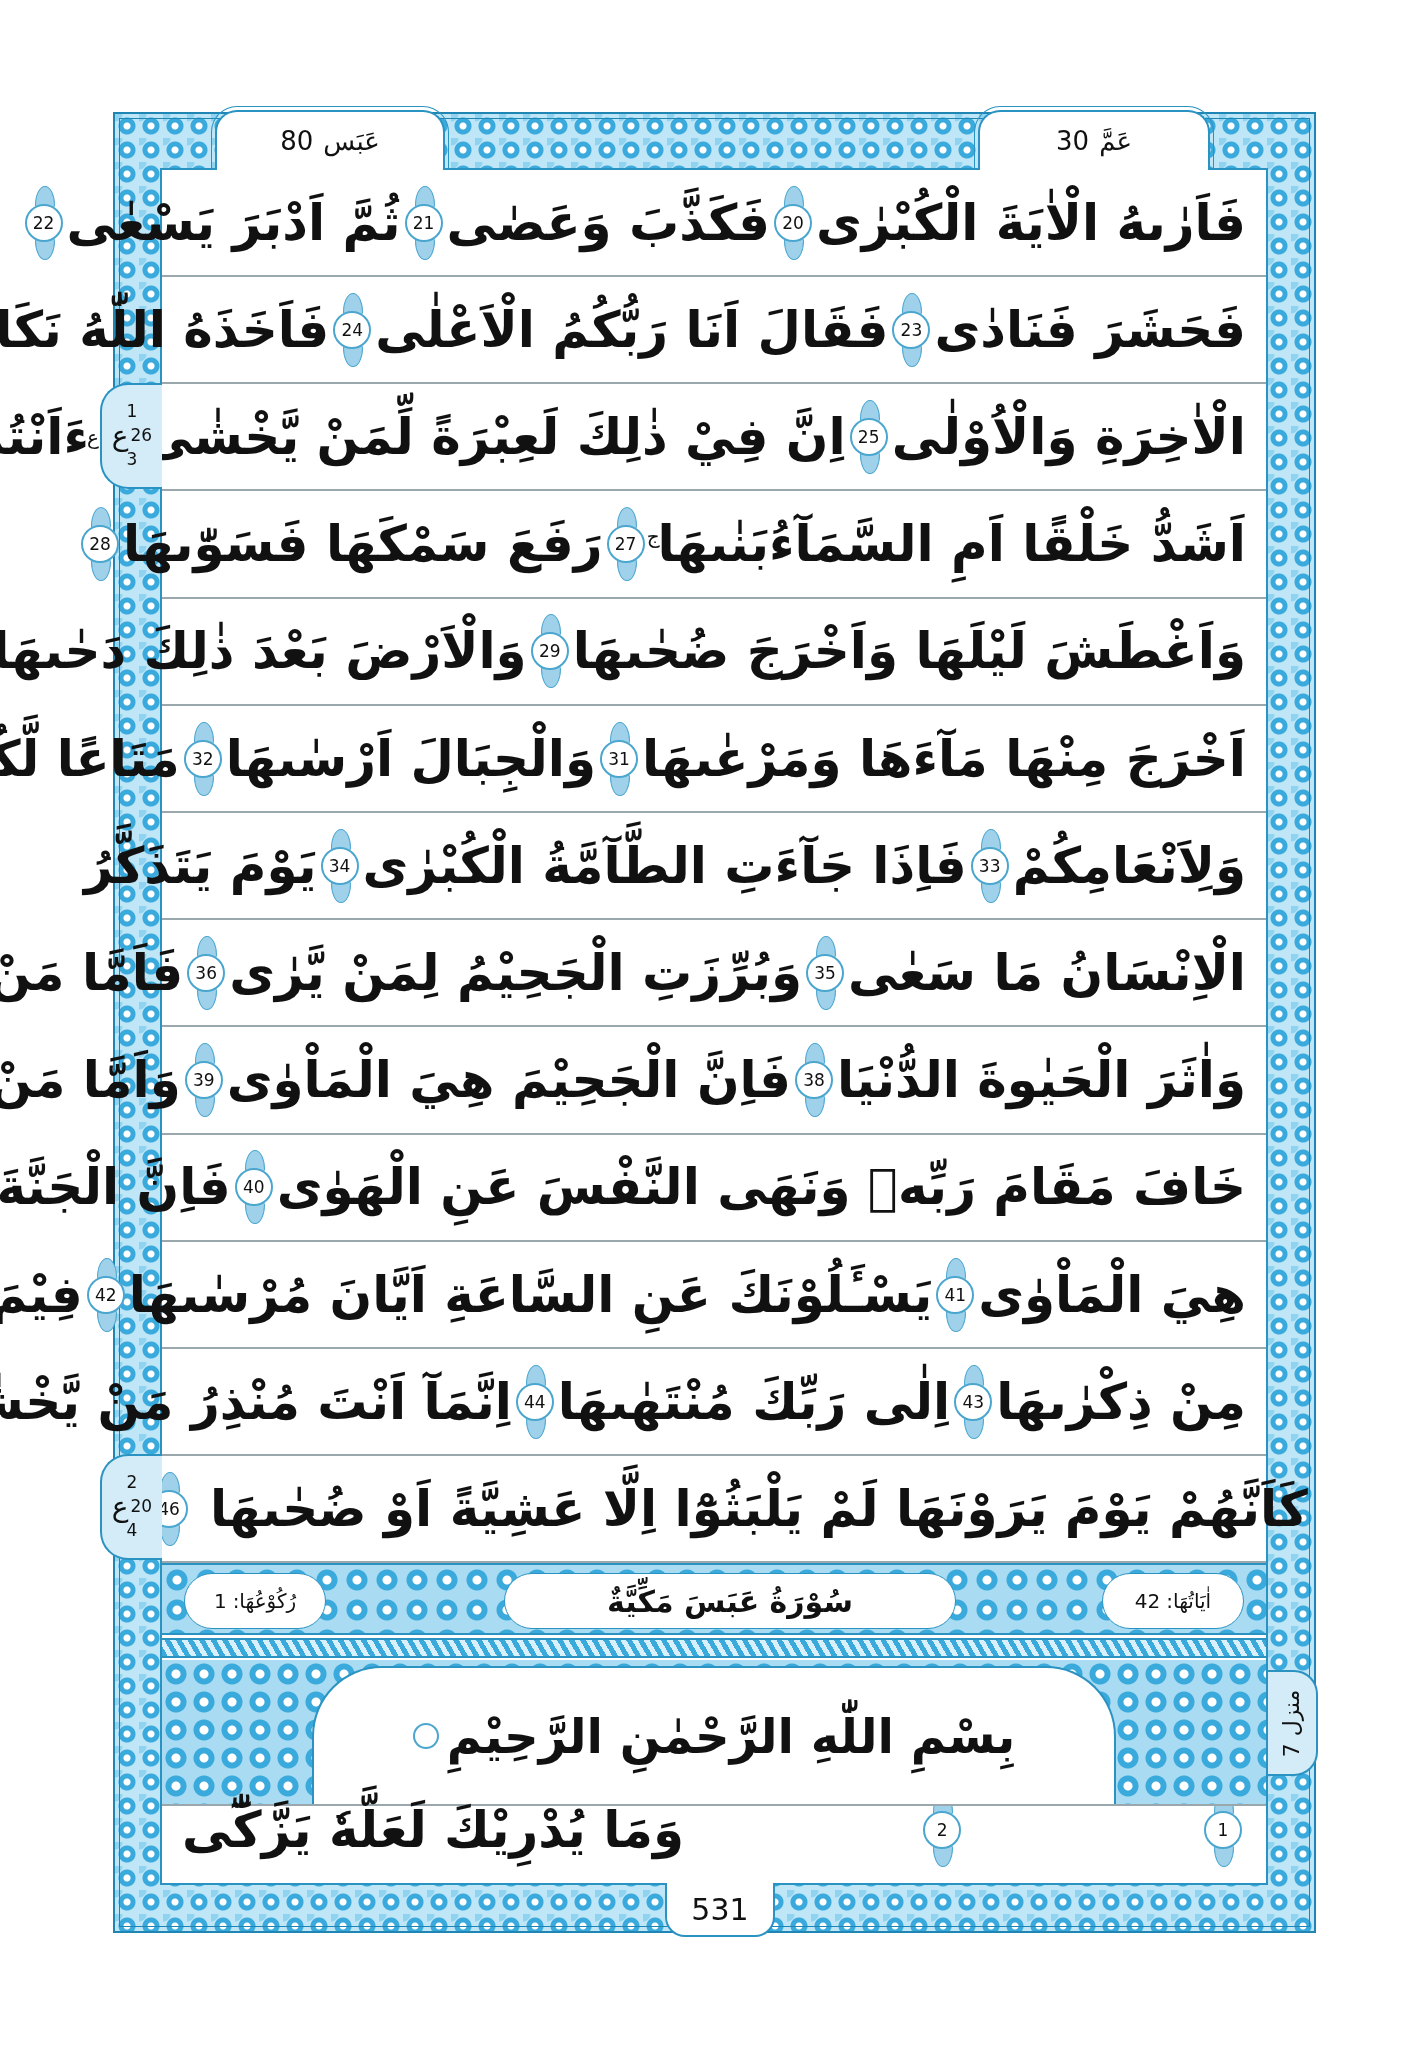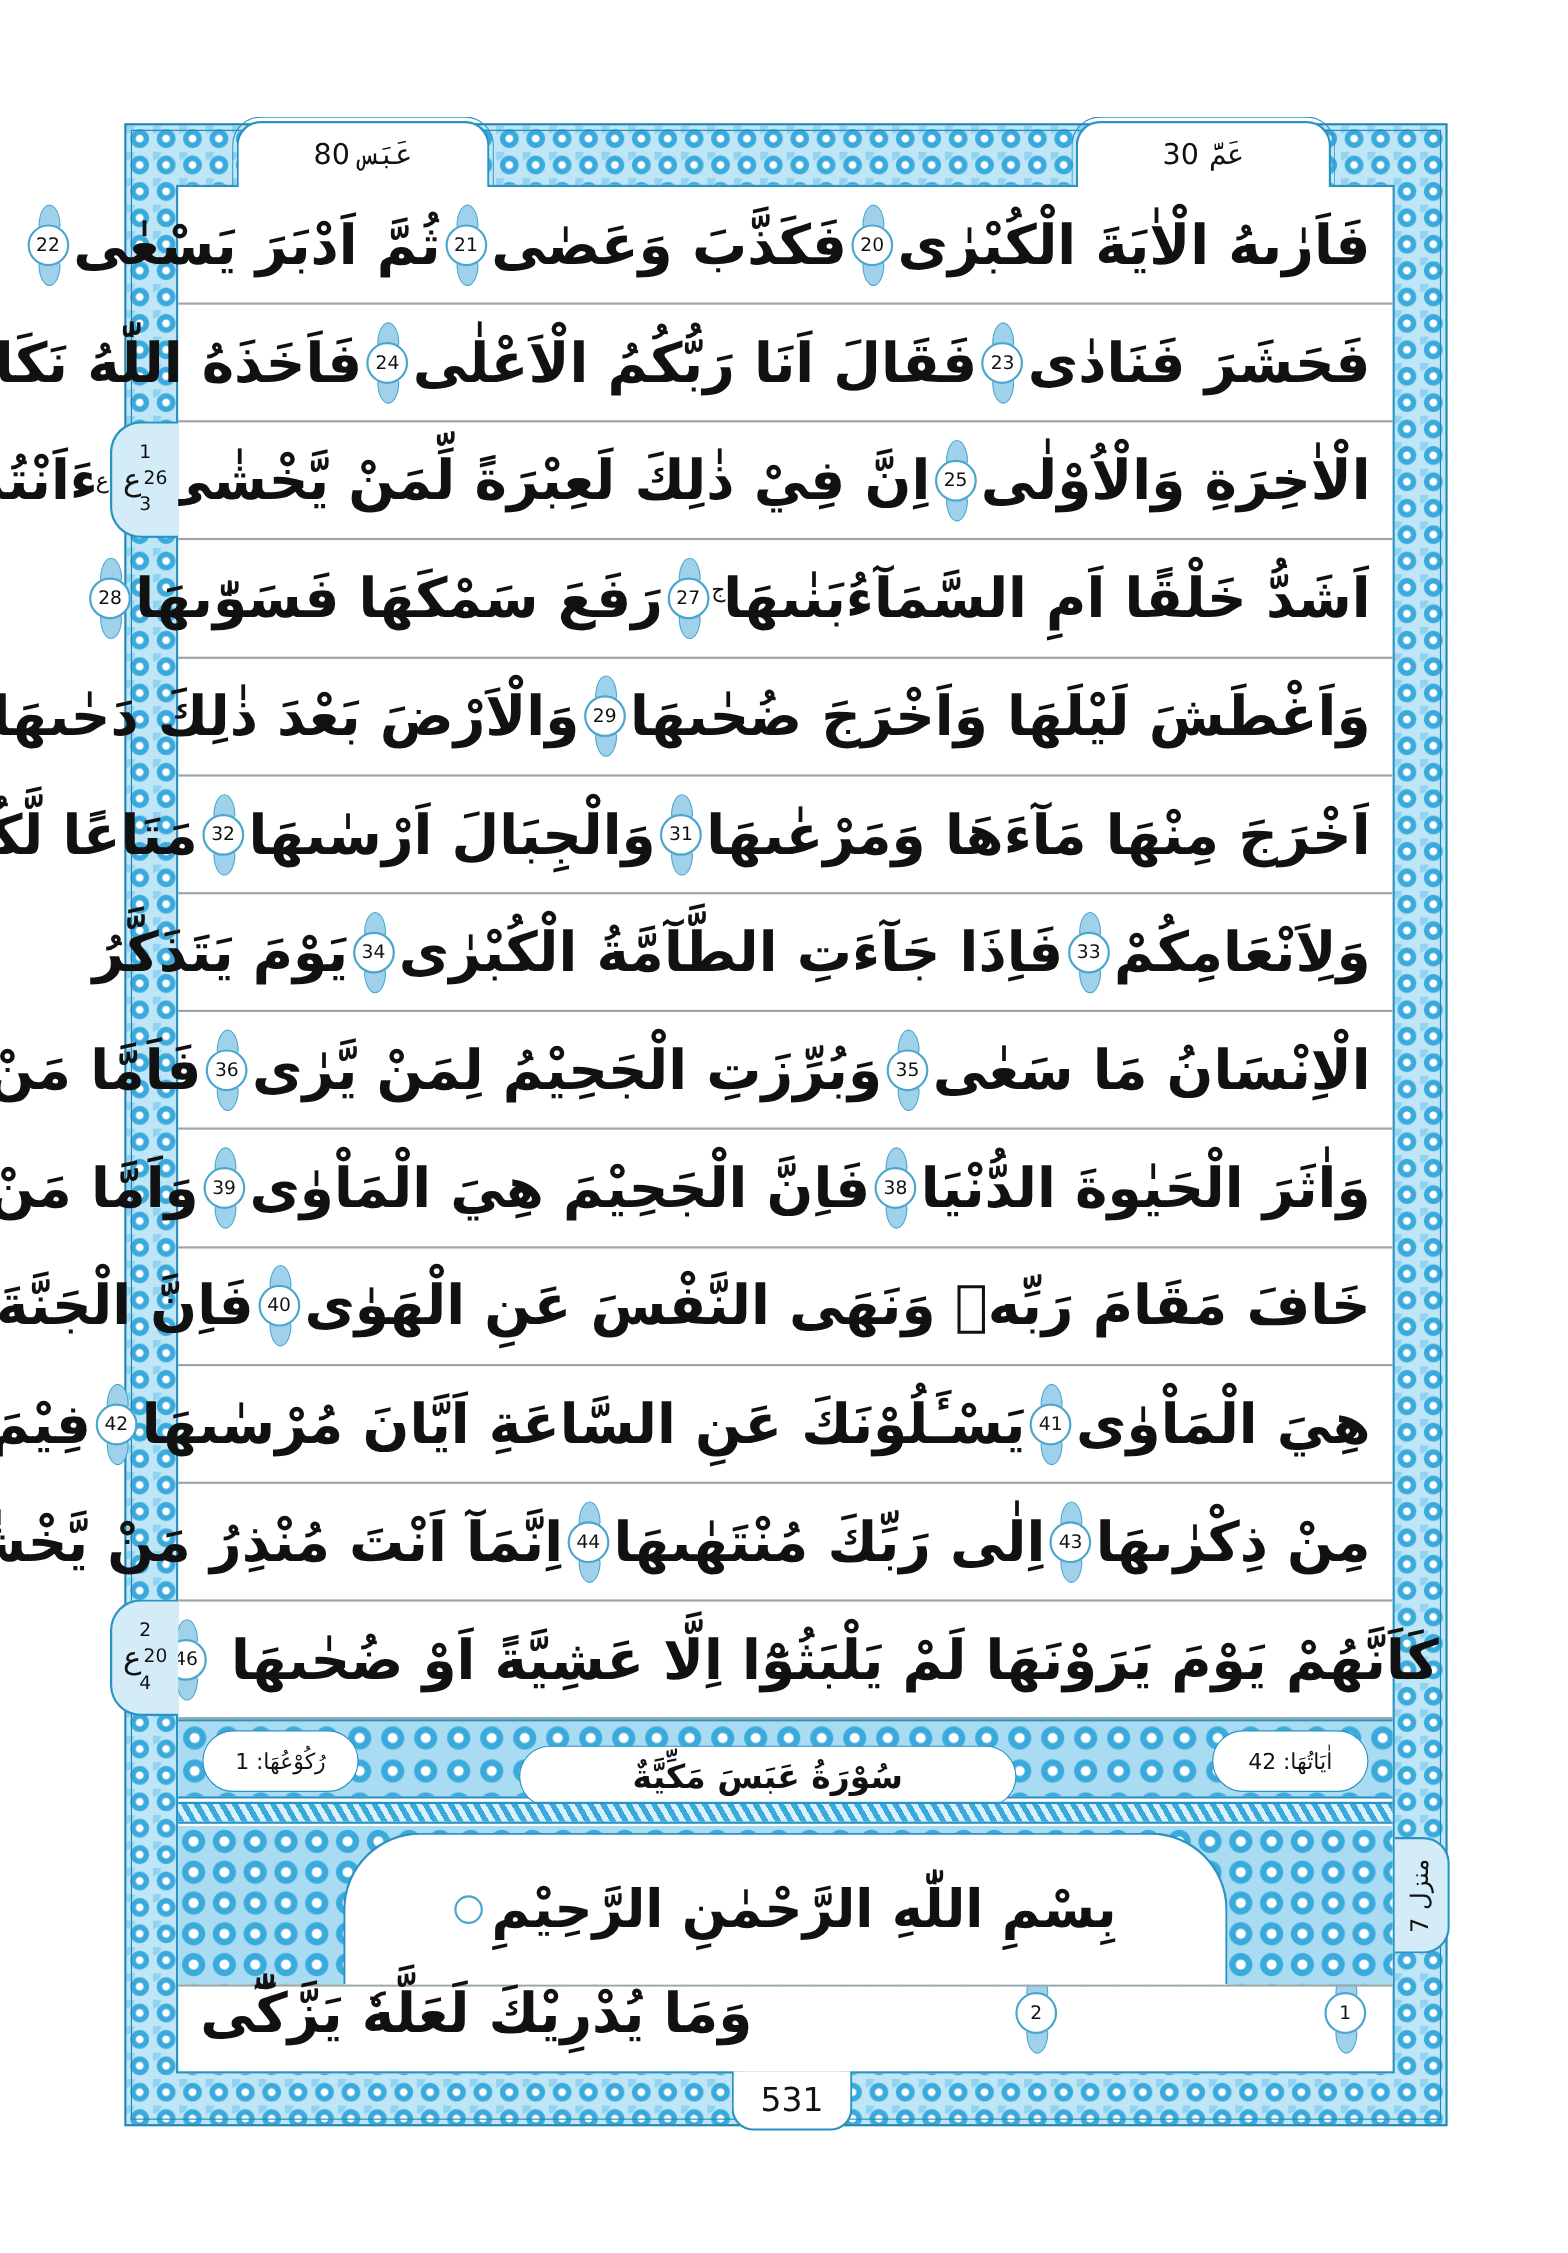--- a/index.html
+++ b/index.html
@@ -18,21 +18,21 @@
   .frame::after { content:""; position:absolute; inset:4px; border:1px solid #1f86b3; pointer-events:none; }
 
   
   .tab-top { position:absolute; top:110px; height:60px; background:#fff;
     border:2px solid #2a93c2; border-bottom:none; border-radius:22px 22px 0 0;
     box-sizing:border-box; display:flex; align-items:center; justify-content:center;
     font-size:28px; gap:10px; direction:rtl; z-index:3; }
   .tab-top::before { content:""; position:absolute; inset:-6px -6px 0 -6px;
     border:1.5px solid #2a93c2; border-bottom:none; border-radius:26px 26px 0 0; }
   .tab-top .num { font-family:"DejaVu Sans", sans-serif; font-size:26px; }
-  .tab-top .ar { font-family:Liberation Mono, monospace; font-size:26px; }
+  .tab-top .ar { font-family:Liberation Sans, sans-serif; font-size:26px; }
 
   
   .panel { position:absolute; left:160px; top:168px; width:1108px; height:1717px;
     background:#fff; border:2px solid #2a93c2; box-sizing:border-box; z-index:2; }
 
   .line { position:absolute; left:0; right:0; height:107px; box-sizing:border-box;
     border-bottom:2px solid #9aa7ad; display:flex; align-items:center;
     justify-content:space-between; direction:rtl; padding:0 20px;
     font-family:"DejaVu Sans", sans-serif; font-weight:bold; font-size:50px;
     letter-spacing:0; white-space:nowrap; }
@@ -53,21 +53,21 @@
   
   .surah-bar { position:absolute; left:0; right:0; top:1393px; height:72px; box-sizing:border-box;
     background:
       radial-gradient(circle at 50% 50%, #fff 0 4px, transparent 5px) 0 0/30px 30px,
       radial-gradient(circle at 50% 50%, #3aa9dc 0 10px, transparent 11px) 0 0/30px 30px,
       linear-gradient(#a9dcf2,#a9dcf2);
     border-top:2px solid #2a93c2; border-bottom:2px solid #2a93c2; }
   .surah-bar .cart { position:absolute; top:8px; height:54px; background:#fff;
     border:1.5px solid #2a93c2; border-radius:40px; display:flex; align-items:center;
     justify-content:center; direction:rtl; font-size:20px; gap:6px; }
-  .surah-bar .title { left:310px; width:450px; border-radius:30px; font-size:30px; font-weight:bold;margin-top:14px; }
+  .surah-bar .title { left:342px; width:450px; border-radius:30px; font-size:30px; font-weight:bold; }
   .surah-bar .left-cart { left:22px; width:140px; }
   .surah-bar .right-cart { right:22px; width:140px; }
 
   .rope { position:absolute; left:0; right:0; top:1468px; height:20px; box-sizing:border-box;
     border-top:2px solid #2a93c2; border-bottom:2px solid #2a93c2;
     background: repeating-linear-gradient(60deg, #3aa9dc 0 5px, #d7f0fb 5px 10px); }
 
   .bismillah { position:absolute; left:0; right:0; top:1490px; height:146px; box-sizing:border-box;
     background:
       radial-gradient(circle at 50% 50%, #fff 0 4px, transparent 5px) 0 0/28px 28px,

